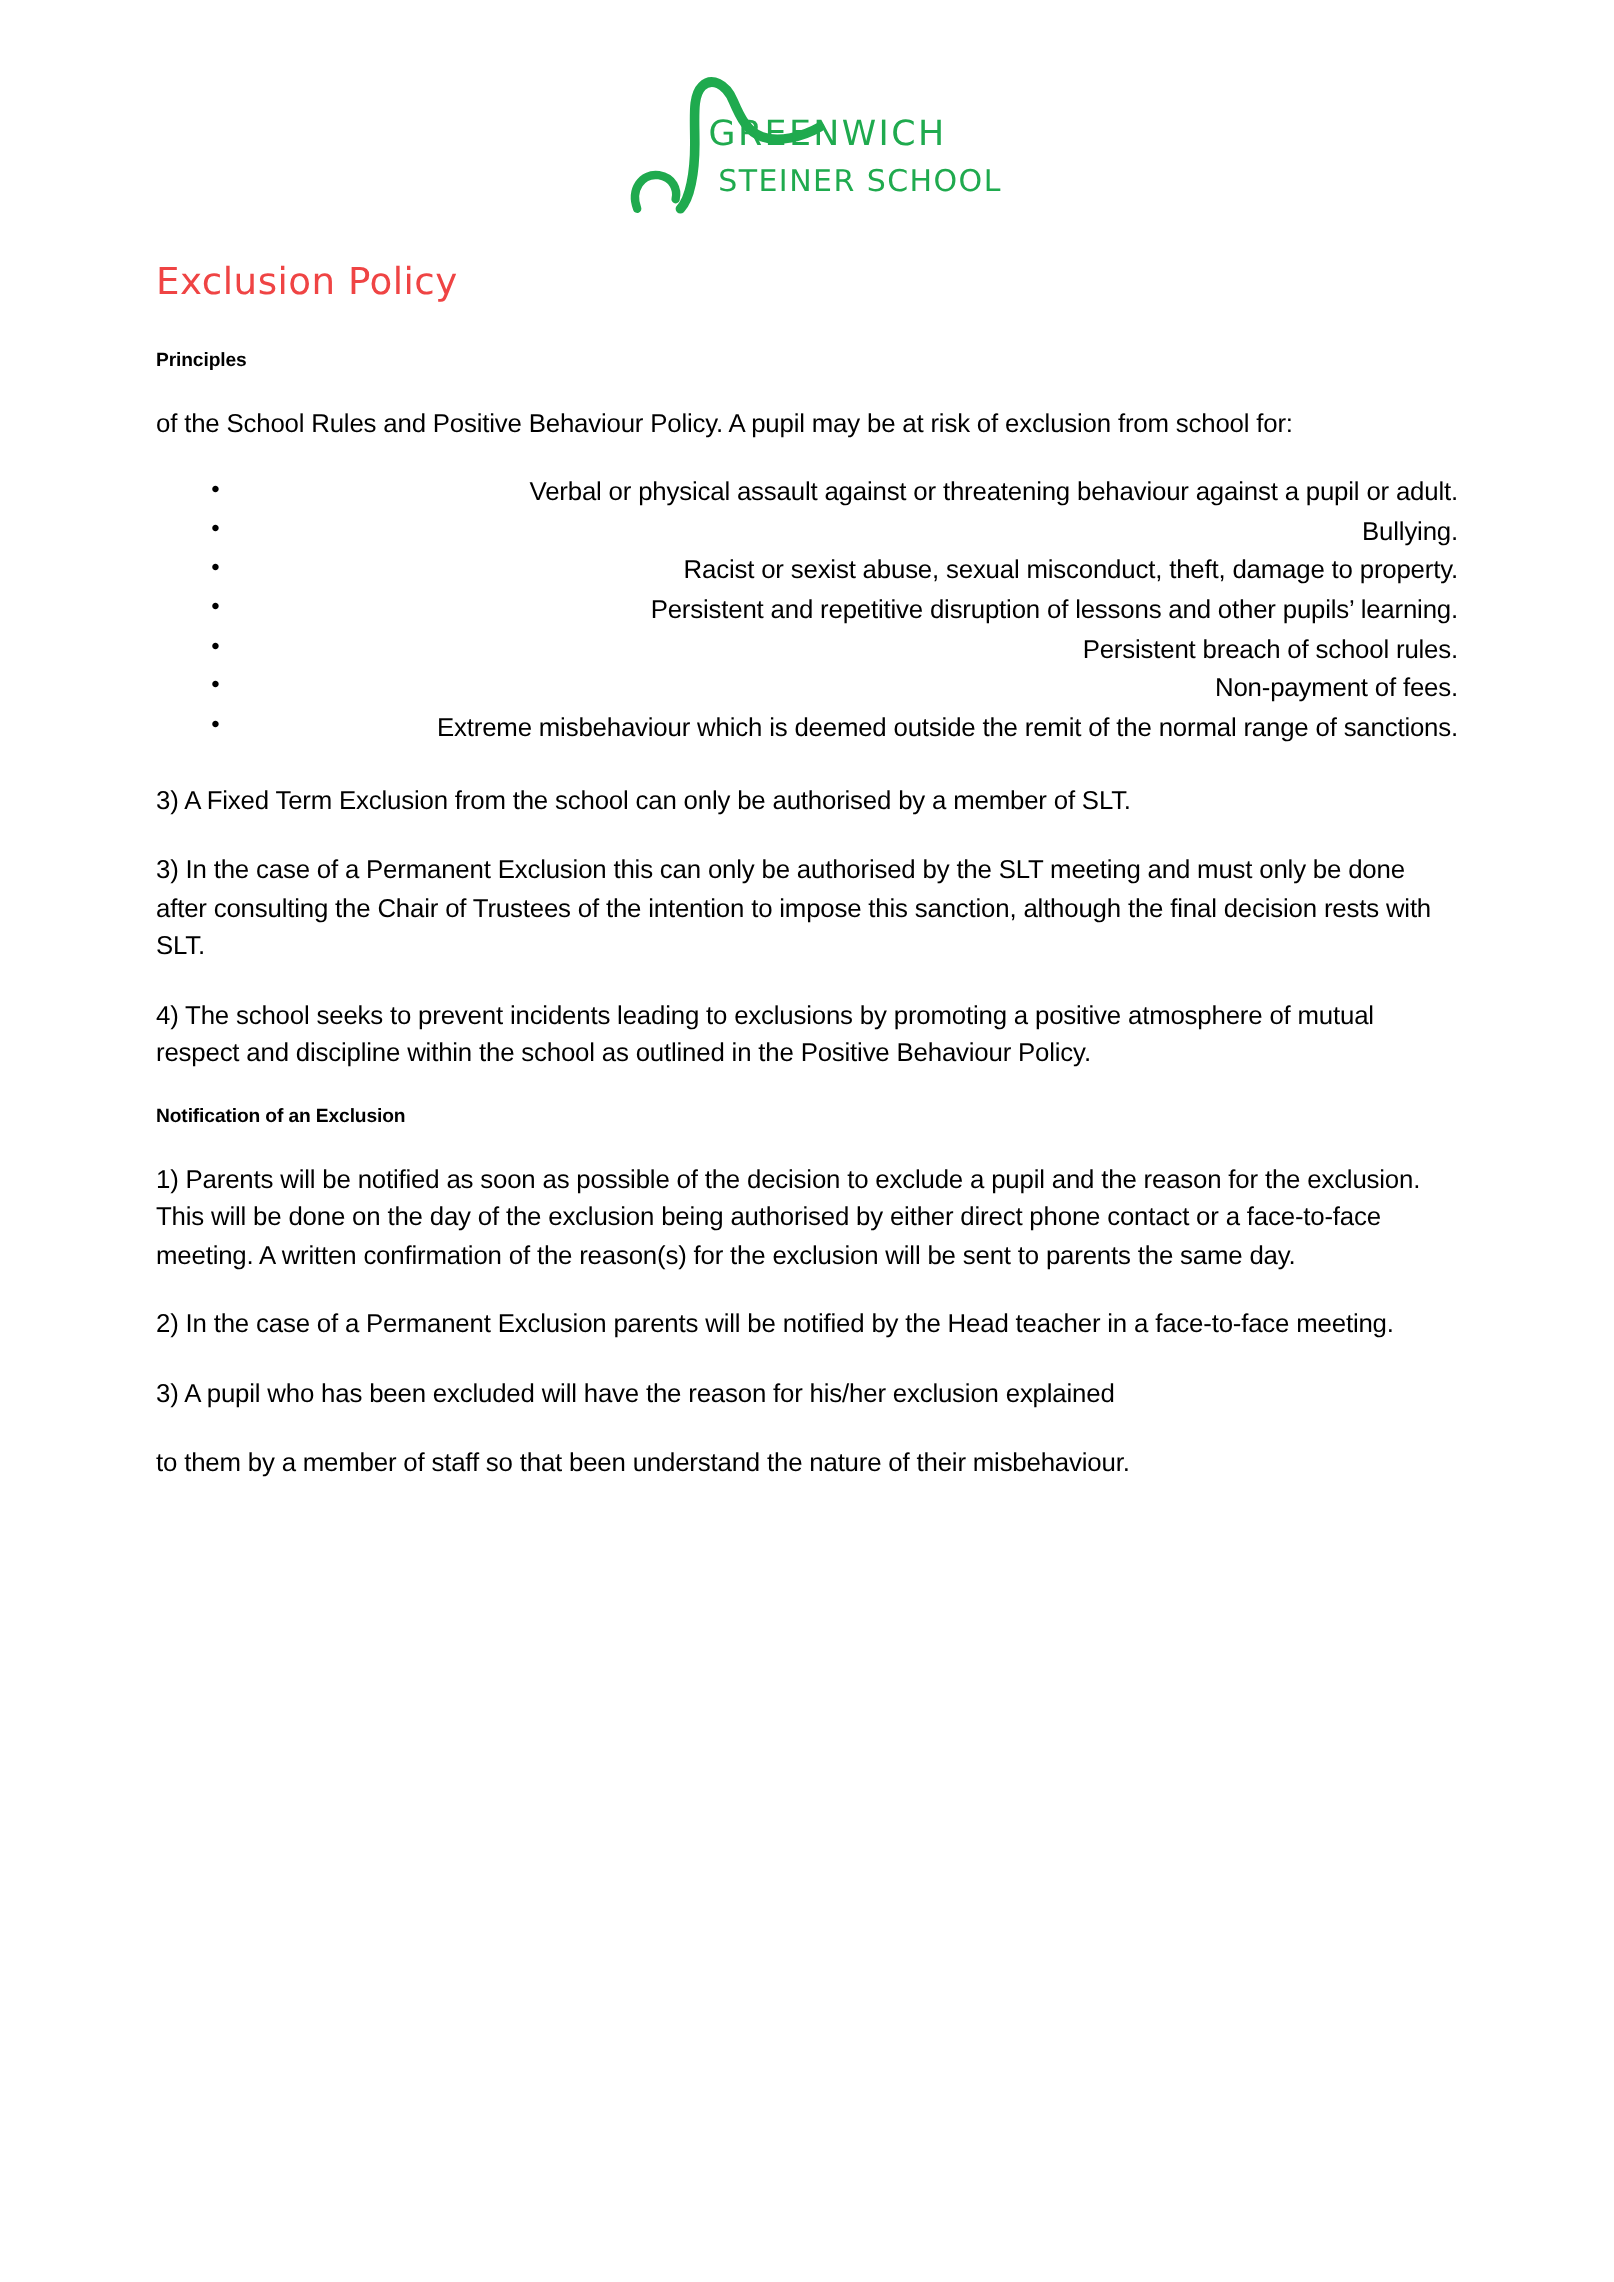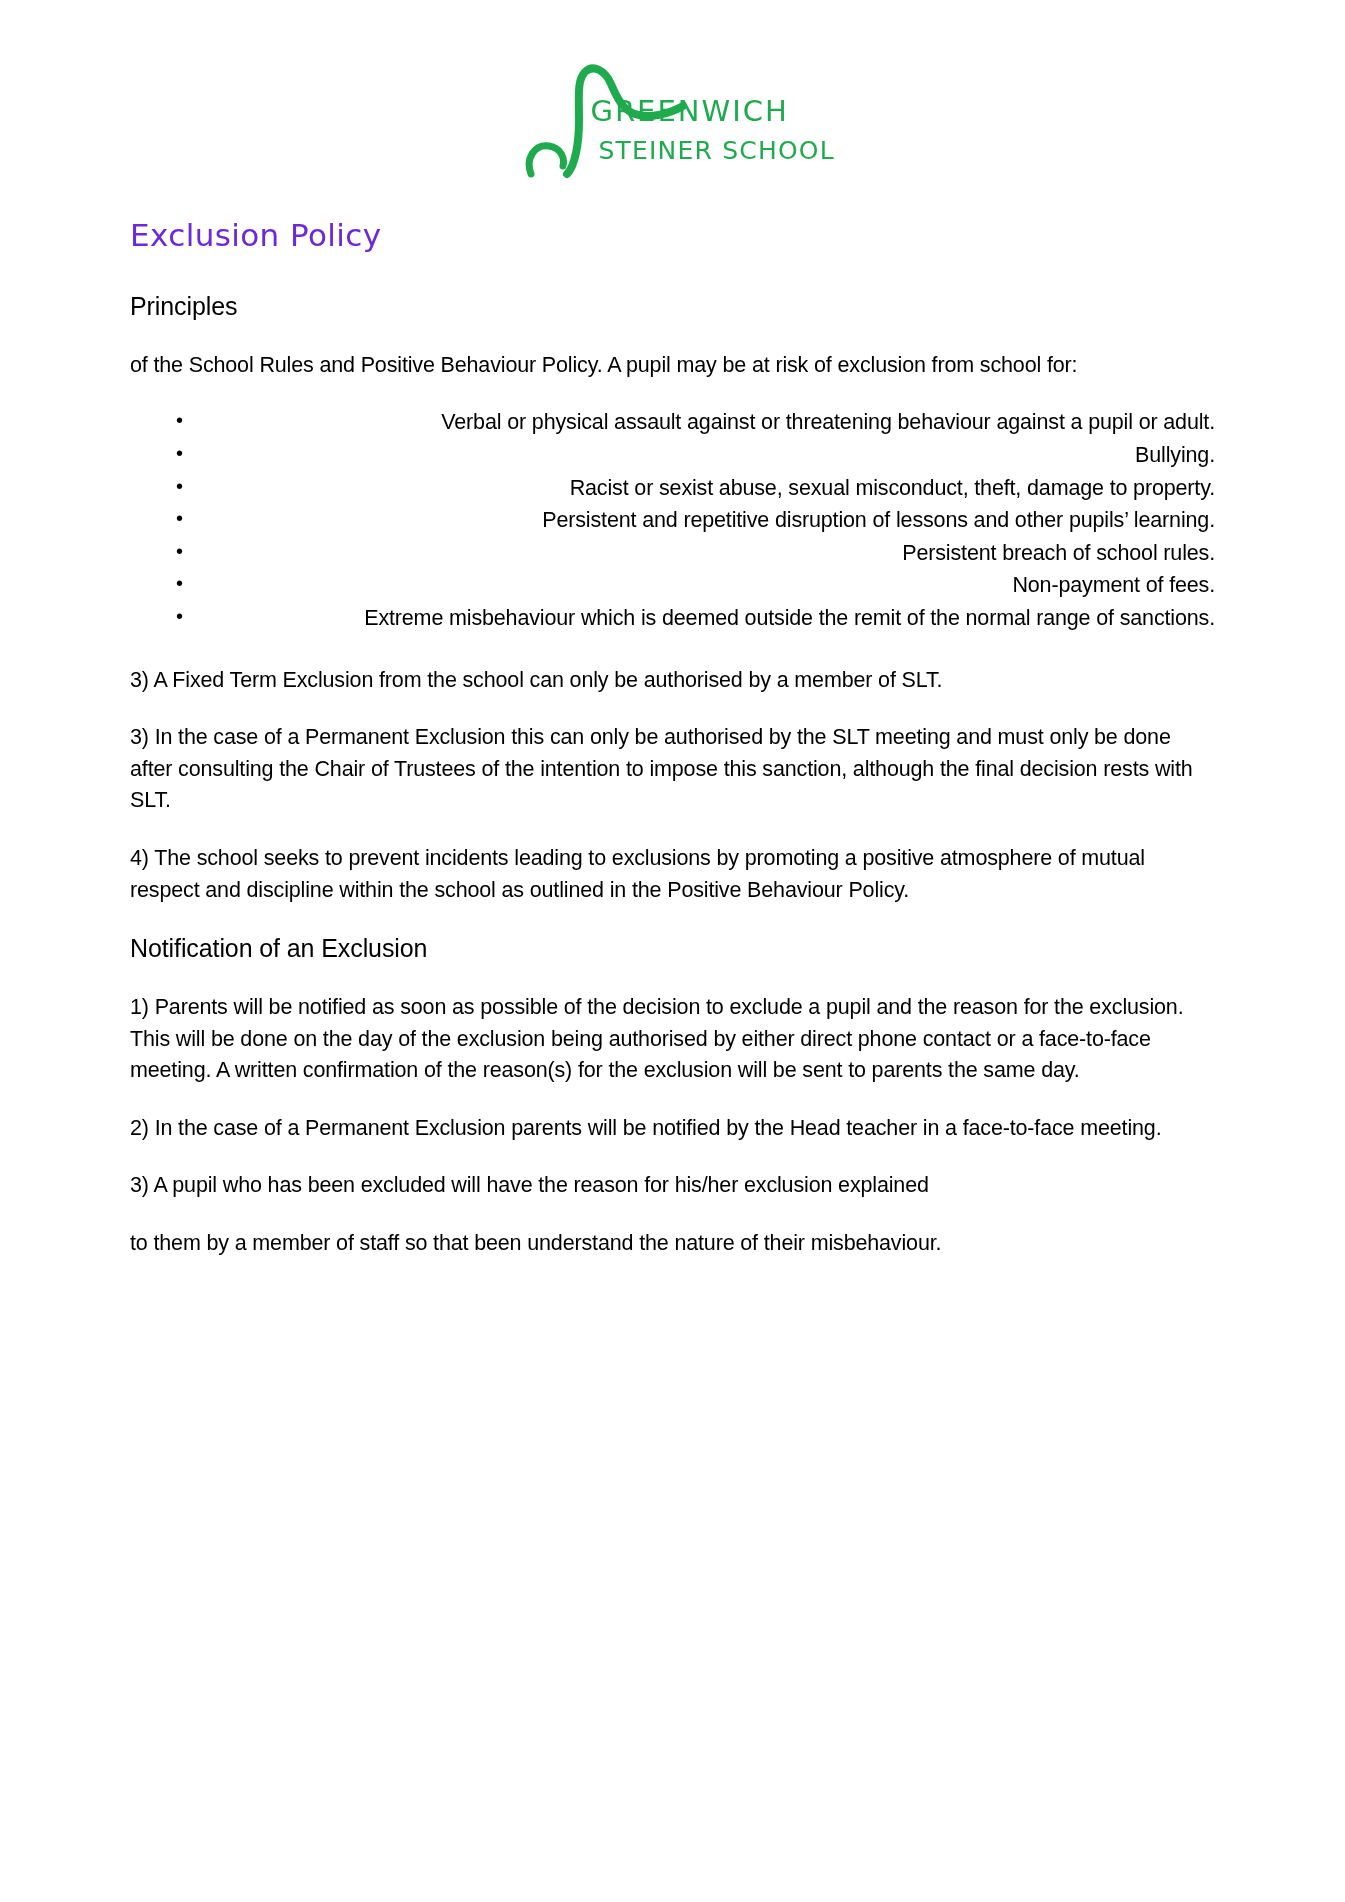--- a/index.html
+++ b/index.html
@@ -65,31 +65,31 @@
     white-space: nowrap;
   }
 
   
   .content {
     padding-left: 130px;
     padding-right: 130px;
     padding-top: 38px;
   }
   .doc-title {
-    color: #6d28d9;
+    color: #ef4444;
     font-family: "DejaVu Sans", sans-serif;
     font-size: 31px;
     font-weight: 400;
     letter-spacing: 0.4px;
     margin: 0 0 38px 0;
     line-height: 1.1;
   }
   h2.section-heading {
-    font-size: 25px;
-    font-weight: normal;
+    font-size: 16px;
+    font-weight: bold;
     margin: 16px 0 26px 0;
     line-height: 1.35;
     letter-spacing: -0.1px;
   }
   p.para {
     font-size: 21.5px;
     font-weight: normal;
     margin: 0 0 26px 0;
     line-height: 1.47;
     letter-spacing: -0.15px;

